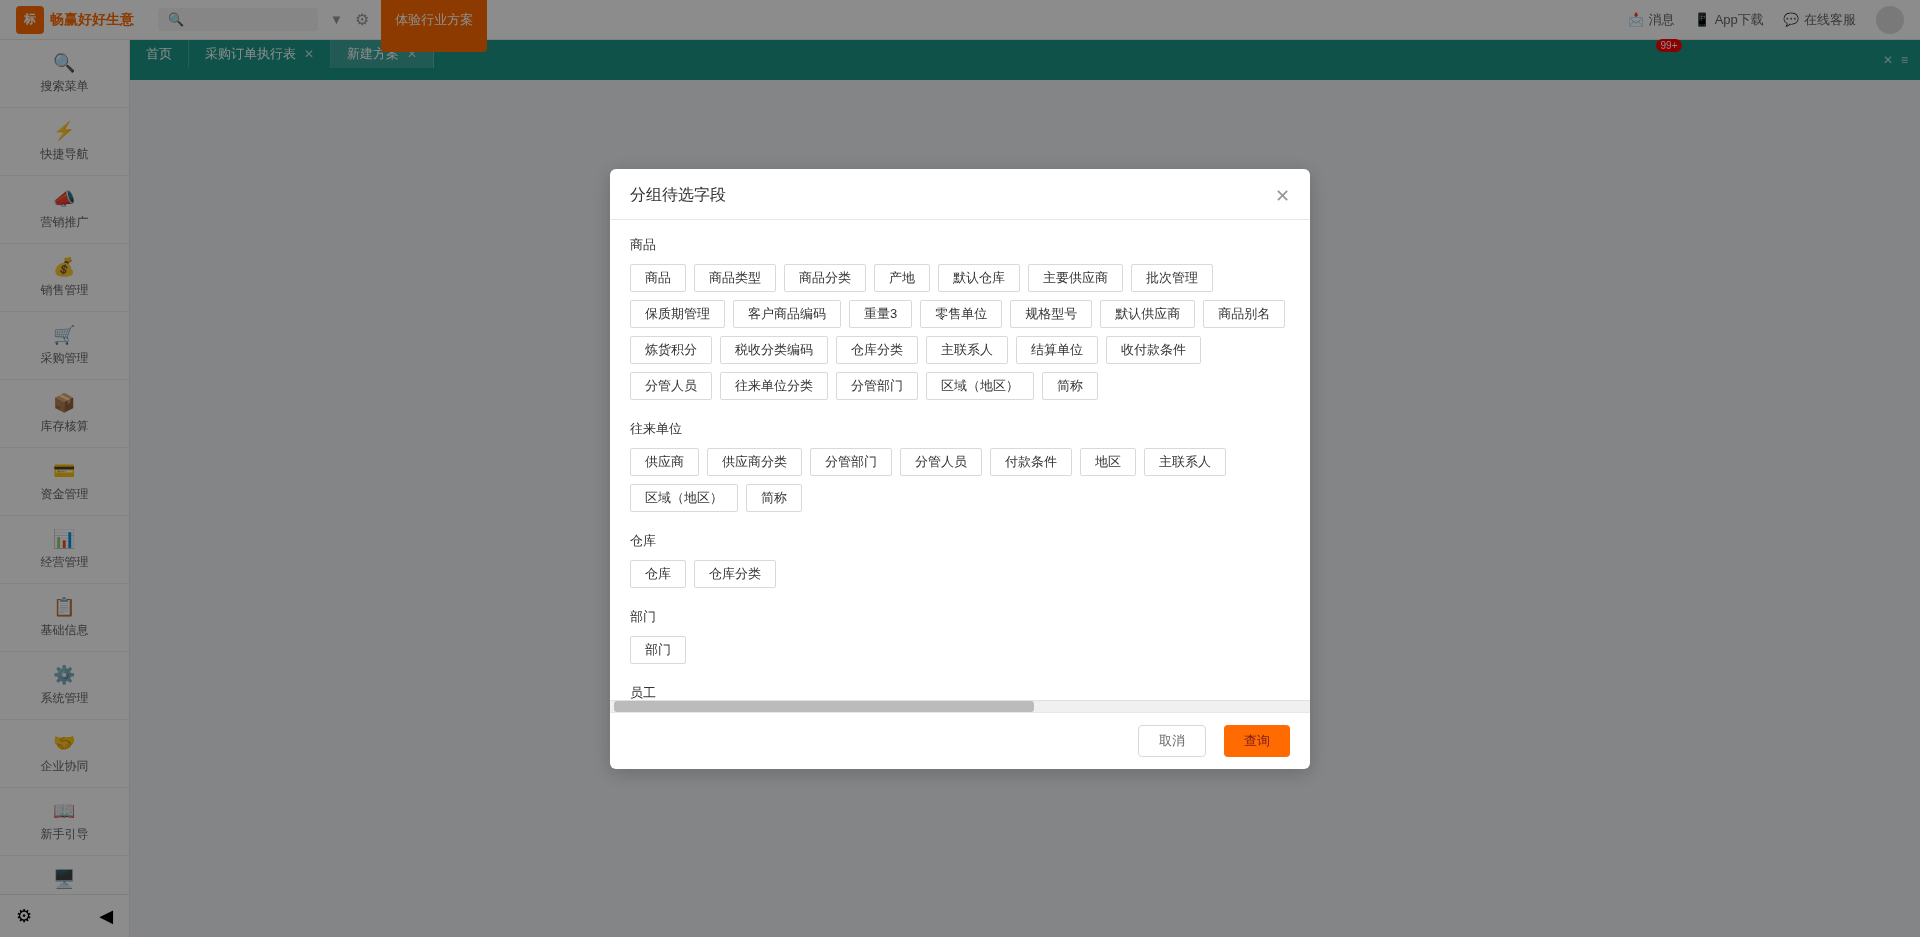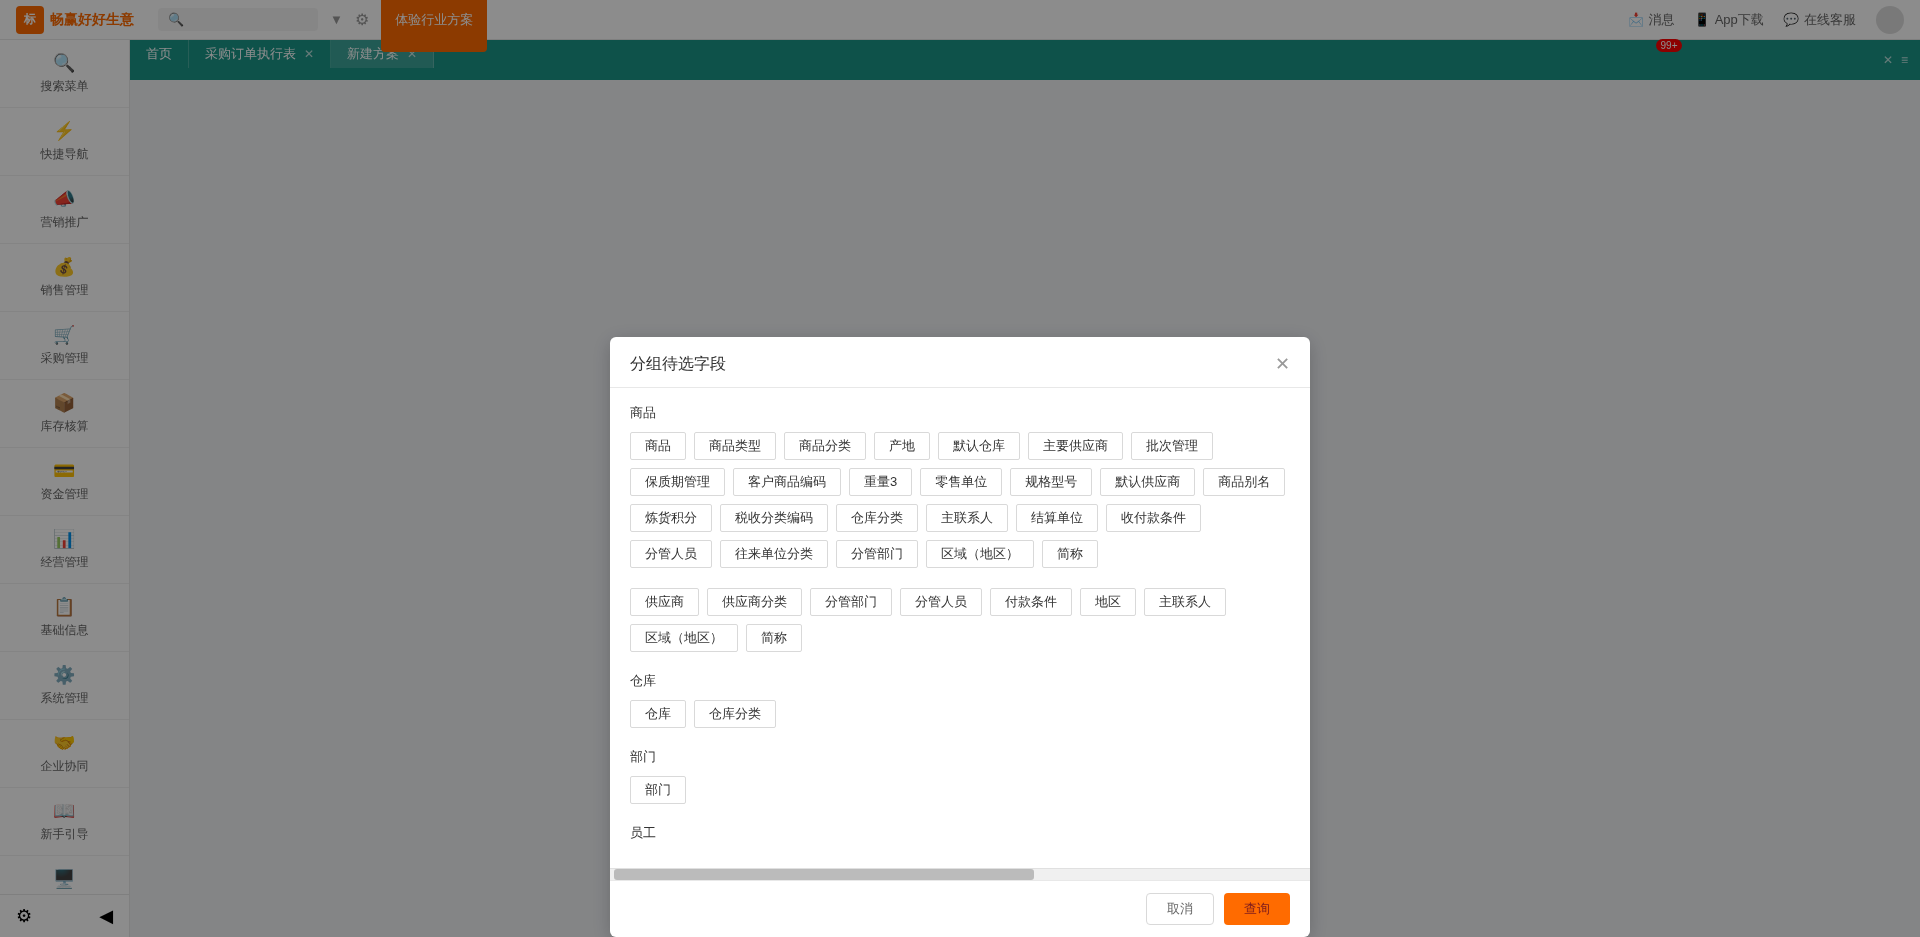--- a/index.html
+++ b/index.html
@@ -80,21 +80,21 @@
       padding: 16px;
       min-height: calc(100vh - 80px);
     }
     .page-title { font-size: 14px; color: #333; margin-bottom: 16px; }
 
     
     .overlay {
       position: fixed; top: 0; left: 0; right: 0; bottom: 0;
       background: rgba(0,0,0,0.45);
       z-index: 200;
-      display: flex; align-items: flex-end; justify-content: center;
+      display: flex; align-items: center; justify-content: center;
     }
 
     
     .modal {
       background: #fff;
       border-radius: 6px;
       width: 700px;
       max-height: 600px;
       display: flex;
       flex-direction: column;
@@ -106,21 +106,21 @@
       border-bottom: 1px solid #e8e8e8;
       flex-shrink: 0;
     }
     .modal-title { font-size: 16px; font-weight: 500; color: #333; }
     .modal-close { cursor: pointer; color: #999; font-size: 18px; }
     .modal-body {
       flex: 1; overflow-y: auto; padding: 16px 20px;
     }
     .modal-footer {
       padding: 12px 20px;
-      display: flex; justify-content: flex-end; gap: 10px;
+      display: flex; justify-content: flex-end; gap: 18px;
       border-top: 1px solid #e8e8e8;
       flex-shrink: 0;
     }
 
     
     .field-section { margin-bottom: 20px; }
     .section-label { font-size: 13px; color: #333; font-weight: 500; margin-bottom: 10px; }
     .field-tags { display: flex; flex-wrap: wrap; gap: 8px; }
     .field-tag {
       border: 1px solid #d9d9d9;
@@ -310,20 +310,21 @@
             <div class="field-tag">结算单位</div>
             <div class="field-tag">收付款条件</div>
             <div class="field-tag">分管人员</div>
             <div class="field-tag">往来单位分类</div>
             <div class="field-tag">分管部门</div>
             <div class="field-tag">区域（地区）</div>
             <div class="field-tag">简称</div>
           </div>
         </div>
         <div class="field-section">
+          <div class="section-label">往来单位</div>
           <div class="field-tags">
             <div class="field-tag">供应商</div>
             <div class="field-tag">供应商分类</div>
             <div class="field-tag">分管部门</div>
             <div class="field-tag">分管人员</div>
             <div class="field-tag">付款条件</div>
             <div class="field-tag">地区</div>
             <div class="field-tag">主联系人</div>
             <div class="field-tag">区域（地区）</div>
             <div class="field-tag">简称</div>

